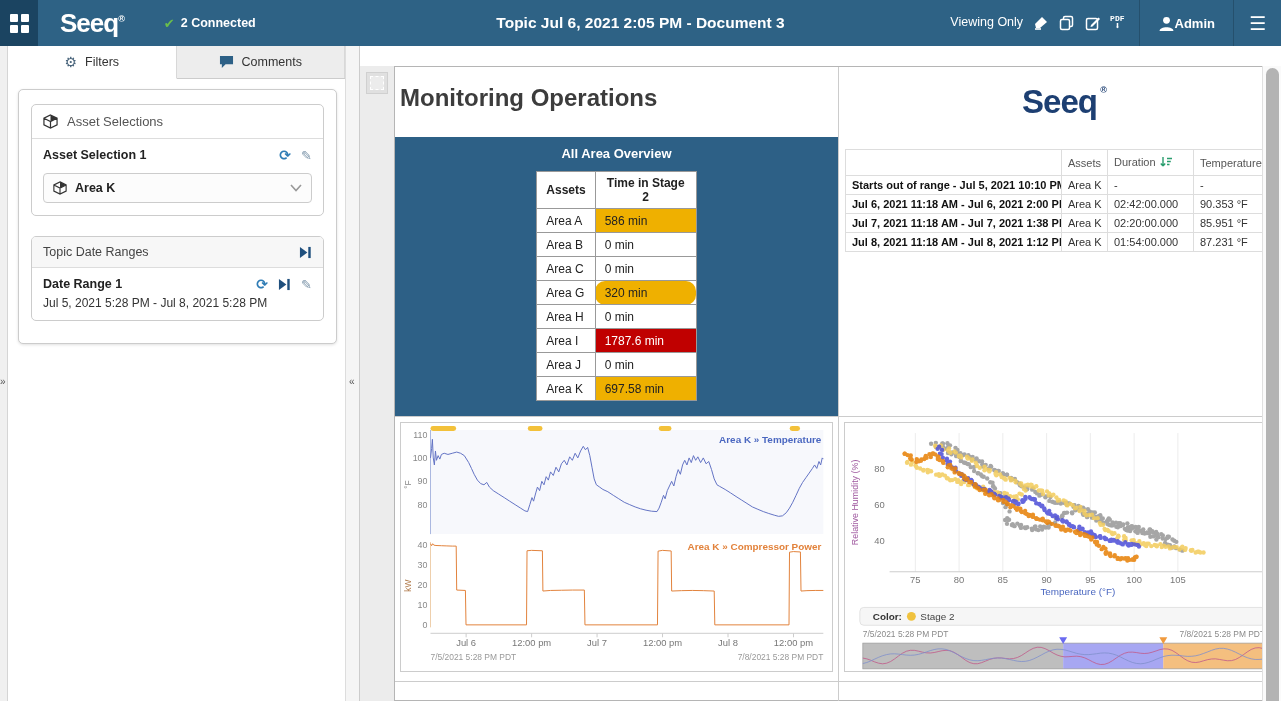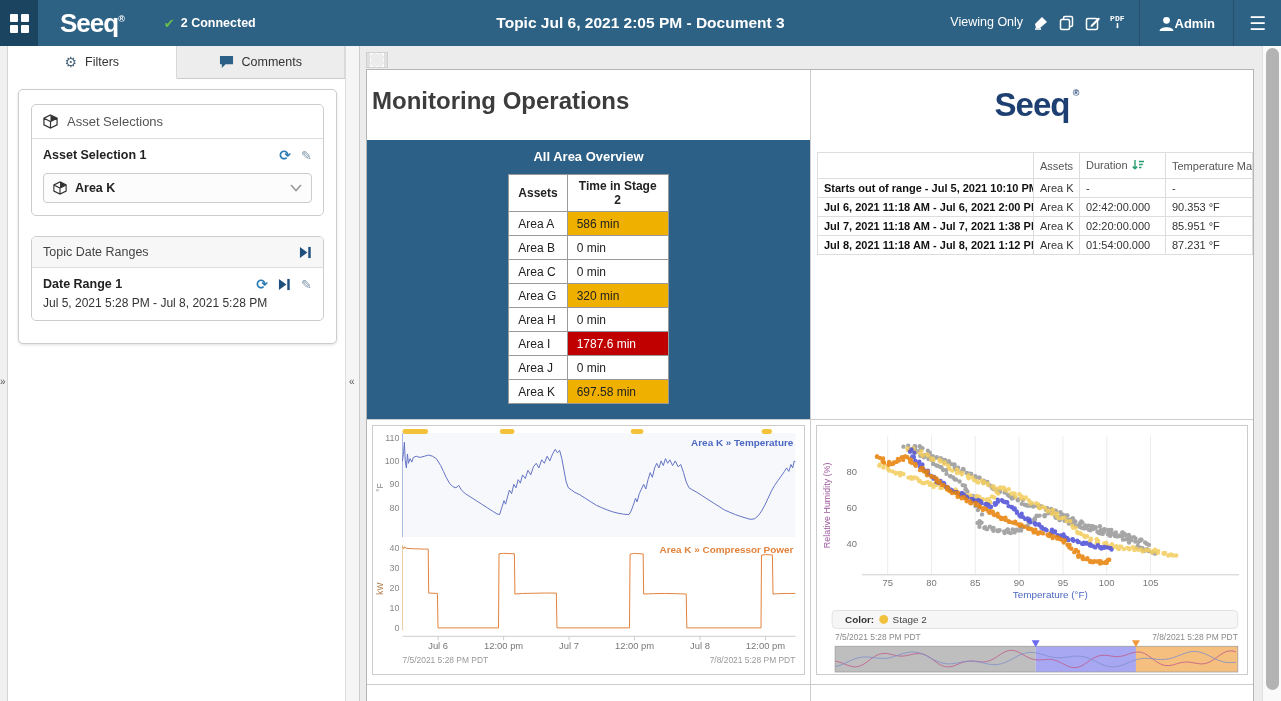--- a/index.html
+++ b/index.html
@@ -47,21 +47,21 @@
   .icon-refresh { color:#2f7cb5; font-weight:bold; font-size:14px; cursor:pointer; }
   .icon-edit { color:#7a93a8; font-size:13px; cursor:pointer; }
   .asset-select { margin:2px 11px 12px 11px; border:1px solid #ccc; border-radius:4px; background:#fcfcfc; display:flex; align-items:center; gap:8px; padding:7px 9px; font-size:12.5px; font-weight:bold; color:#222; cursor:pointer; }
   .chev { margin-left:auto; color:#999; }
   .fixed-row { background:#f7f7f7; border-bottom:1px solid #ddd; color:#444; }
   .dr-text { padding:0 11px 10px 11px; font-size:12px; color:#333; }
 
   .collapse-strip { width:15px; background:#f5f5f5; border-left:1px solid #ddd; border-right:1px solid #ccc; position:relative; }
 
   
-  .main { flex:1; background:#ececec; position:relative; display:flex; flex-direction:column; overflow:hidden; }
+  .main { flex:1; background:#ececec; position:relative; display:flex; flex-direction:row; overflow:hidden;margin-top:20px; }
   .drag-handle { width:22px; height:22px; margin:6px 0 1px 6px; background:#e0e0e0; border:1px solid #d0d0d0; display:flex; align-items:center; justify-content:center; }
   .drag-handle .inner { width:14px; height:14px; background:#ececec; border:1px dashed #fff; }
   .page { margin-left:6px; width:888px; background:#fff; border:1px solid #b5b5b5; flex:1; }
   .doc-grid { display:grid; grid-template-columns:444px 1fr; grid-template-rows:350px 265px 1fr; height:640px; }
   .cell { border-right:1px solid #ccc; border-bottom:1px solid #ccc; overflow:hidden; }
   .cell.rightcol { border-right:none; }
   .cell.lastrow { border-bottom:none; }
 
   .doc-heading { font-size:24px; font-weight:bold; color:#3c3c3c; padding:17px 0 0 5px; height:70px; }
   .blue-panel { height:279px; background:#2d6086; color:#fff; text-align:center; }
@@ -251,21 +251,21 @@
                   <tr>
                     <td>Area B</td>
                     <td class="val" style="background: rgb(255, 255, 255); color: rgb(34, 34, 34);">0 min</td>
                   </tr>
                   <tr>
                     <td>Area C</td>
                     <td class="val" style="background: rgb(255, 255, 255); color: rgb(34, 34, 34);">0 min</td>
                   </tr>
                   <tr>
                     <td>Area G</td>
-                    <td class="val" style="background: rgb(239, 176, 0); color: rgb(34, 34, 34);">320 min</td>
+                    <td class="val" style="background: rgb(239, 176, 0); color: rgb(34, 34, 34); border-radius: 10px;">320 min</td>
                   </tr>
                   <tr>
                     <td>Area H</td>
                     <td class="val" style="background: rgb(255, 255, 255); color: rgb(34, 34, 34);">0 min</td>
                   </tr>
                   <tr>
                     <td>Area I</td>
                     <td class="val" style="background: rgb(192, 0, 0); color: rgb(255, 255, 255);">1787.6 min</td>
                   </tr>
                   <tr>

